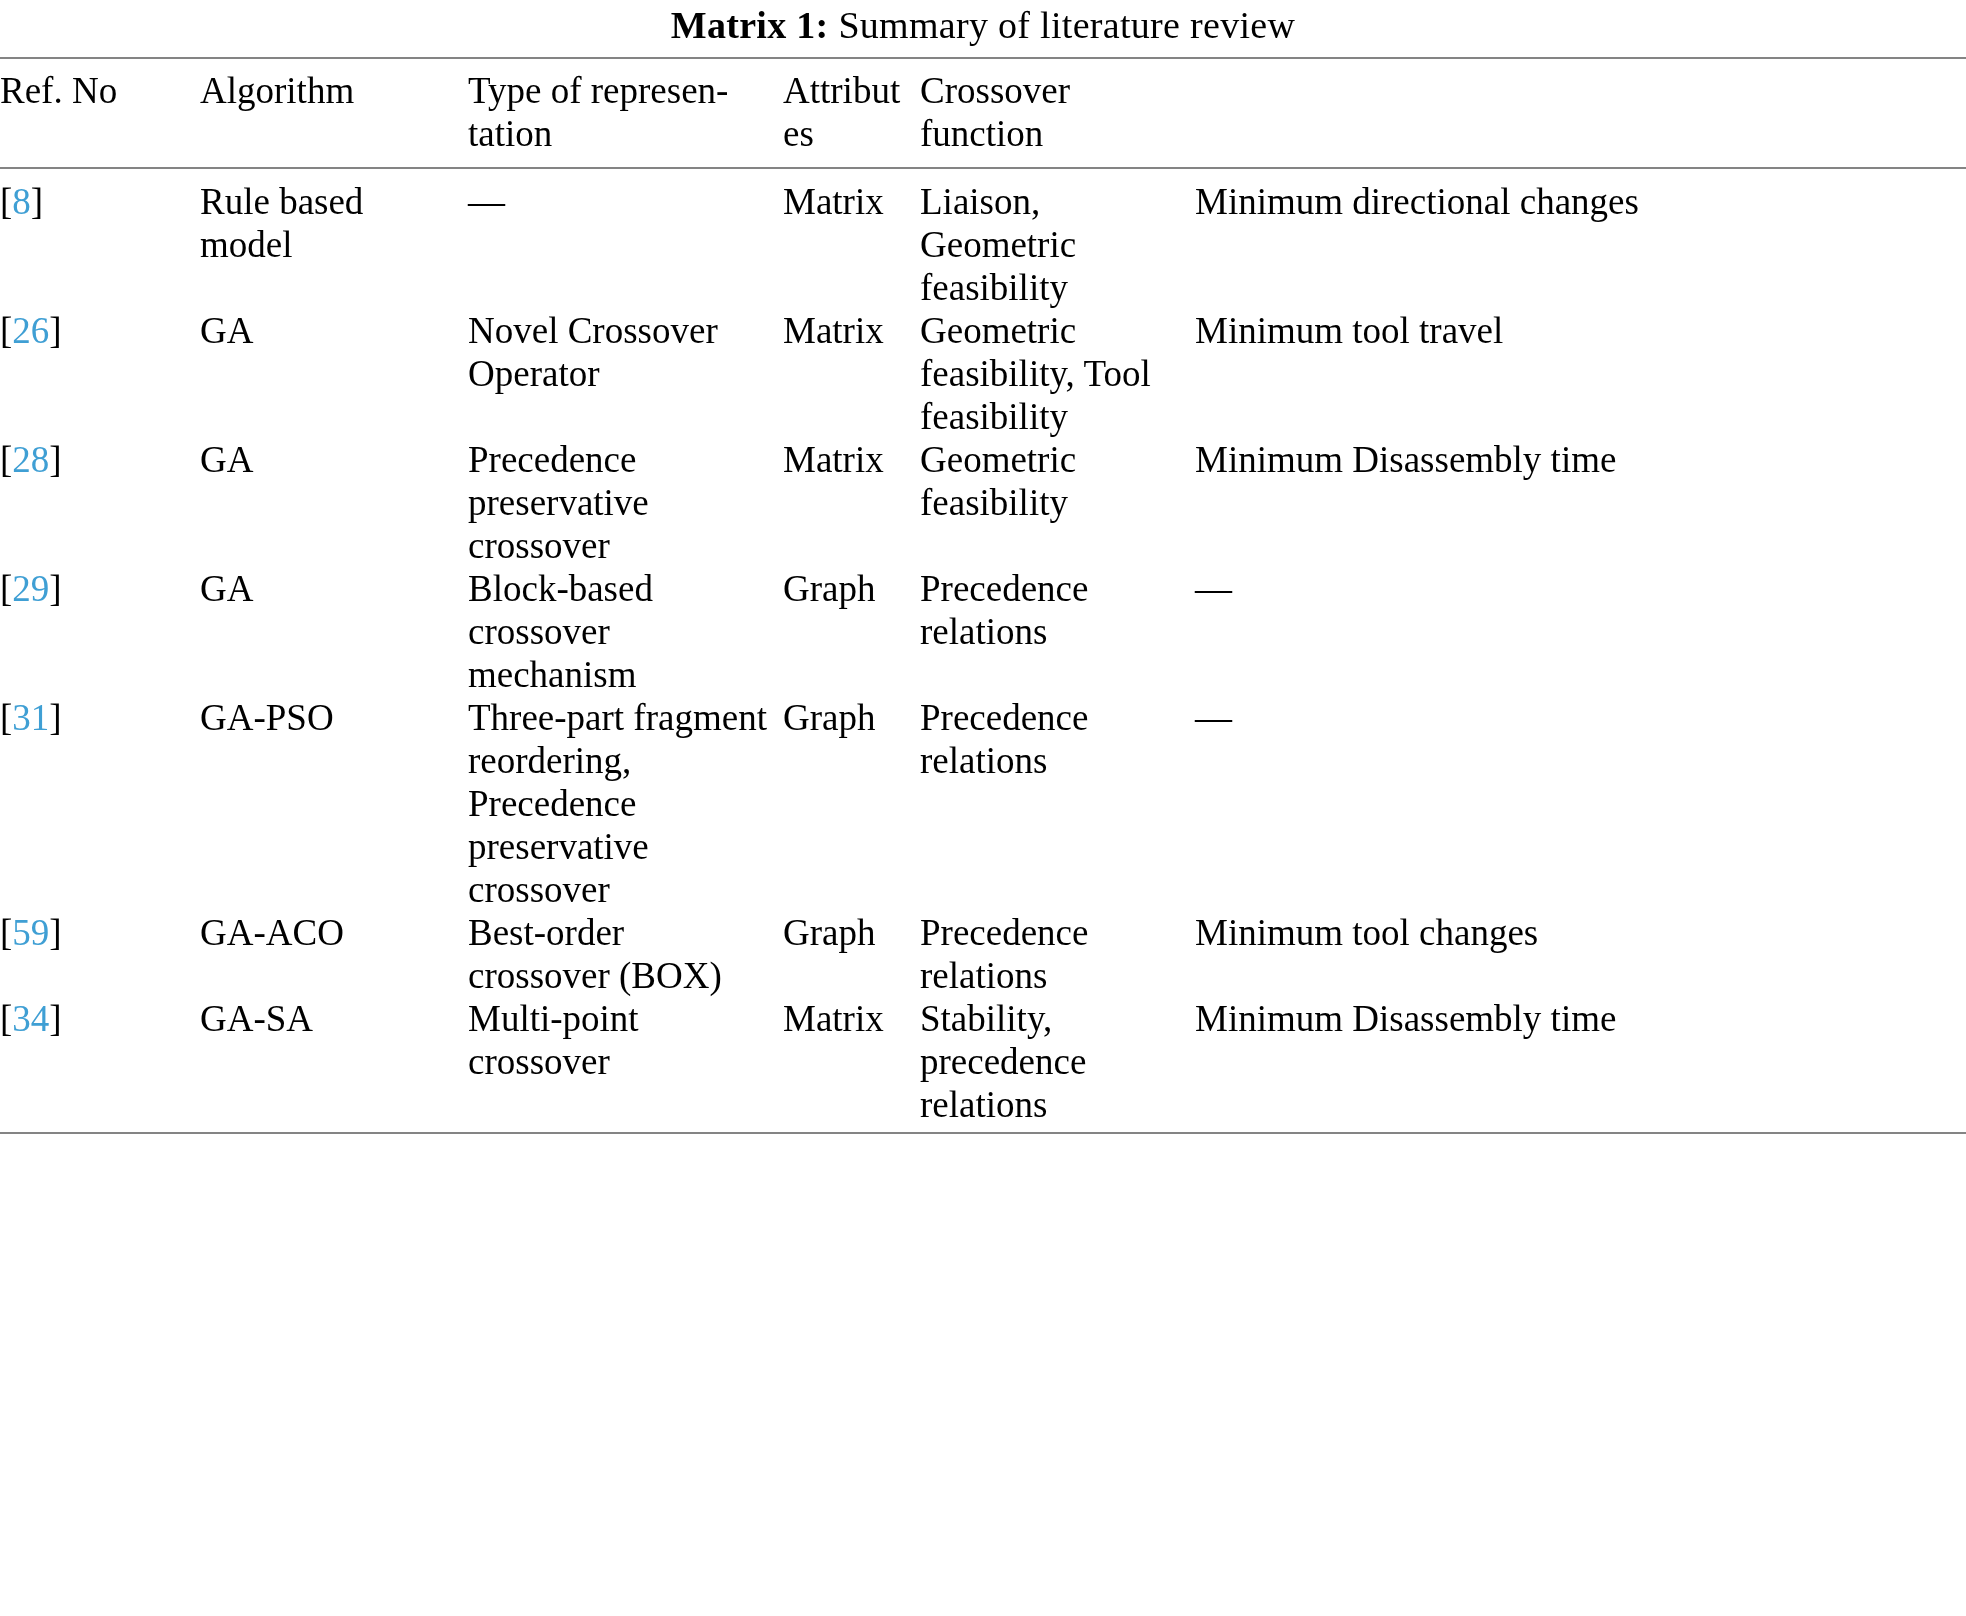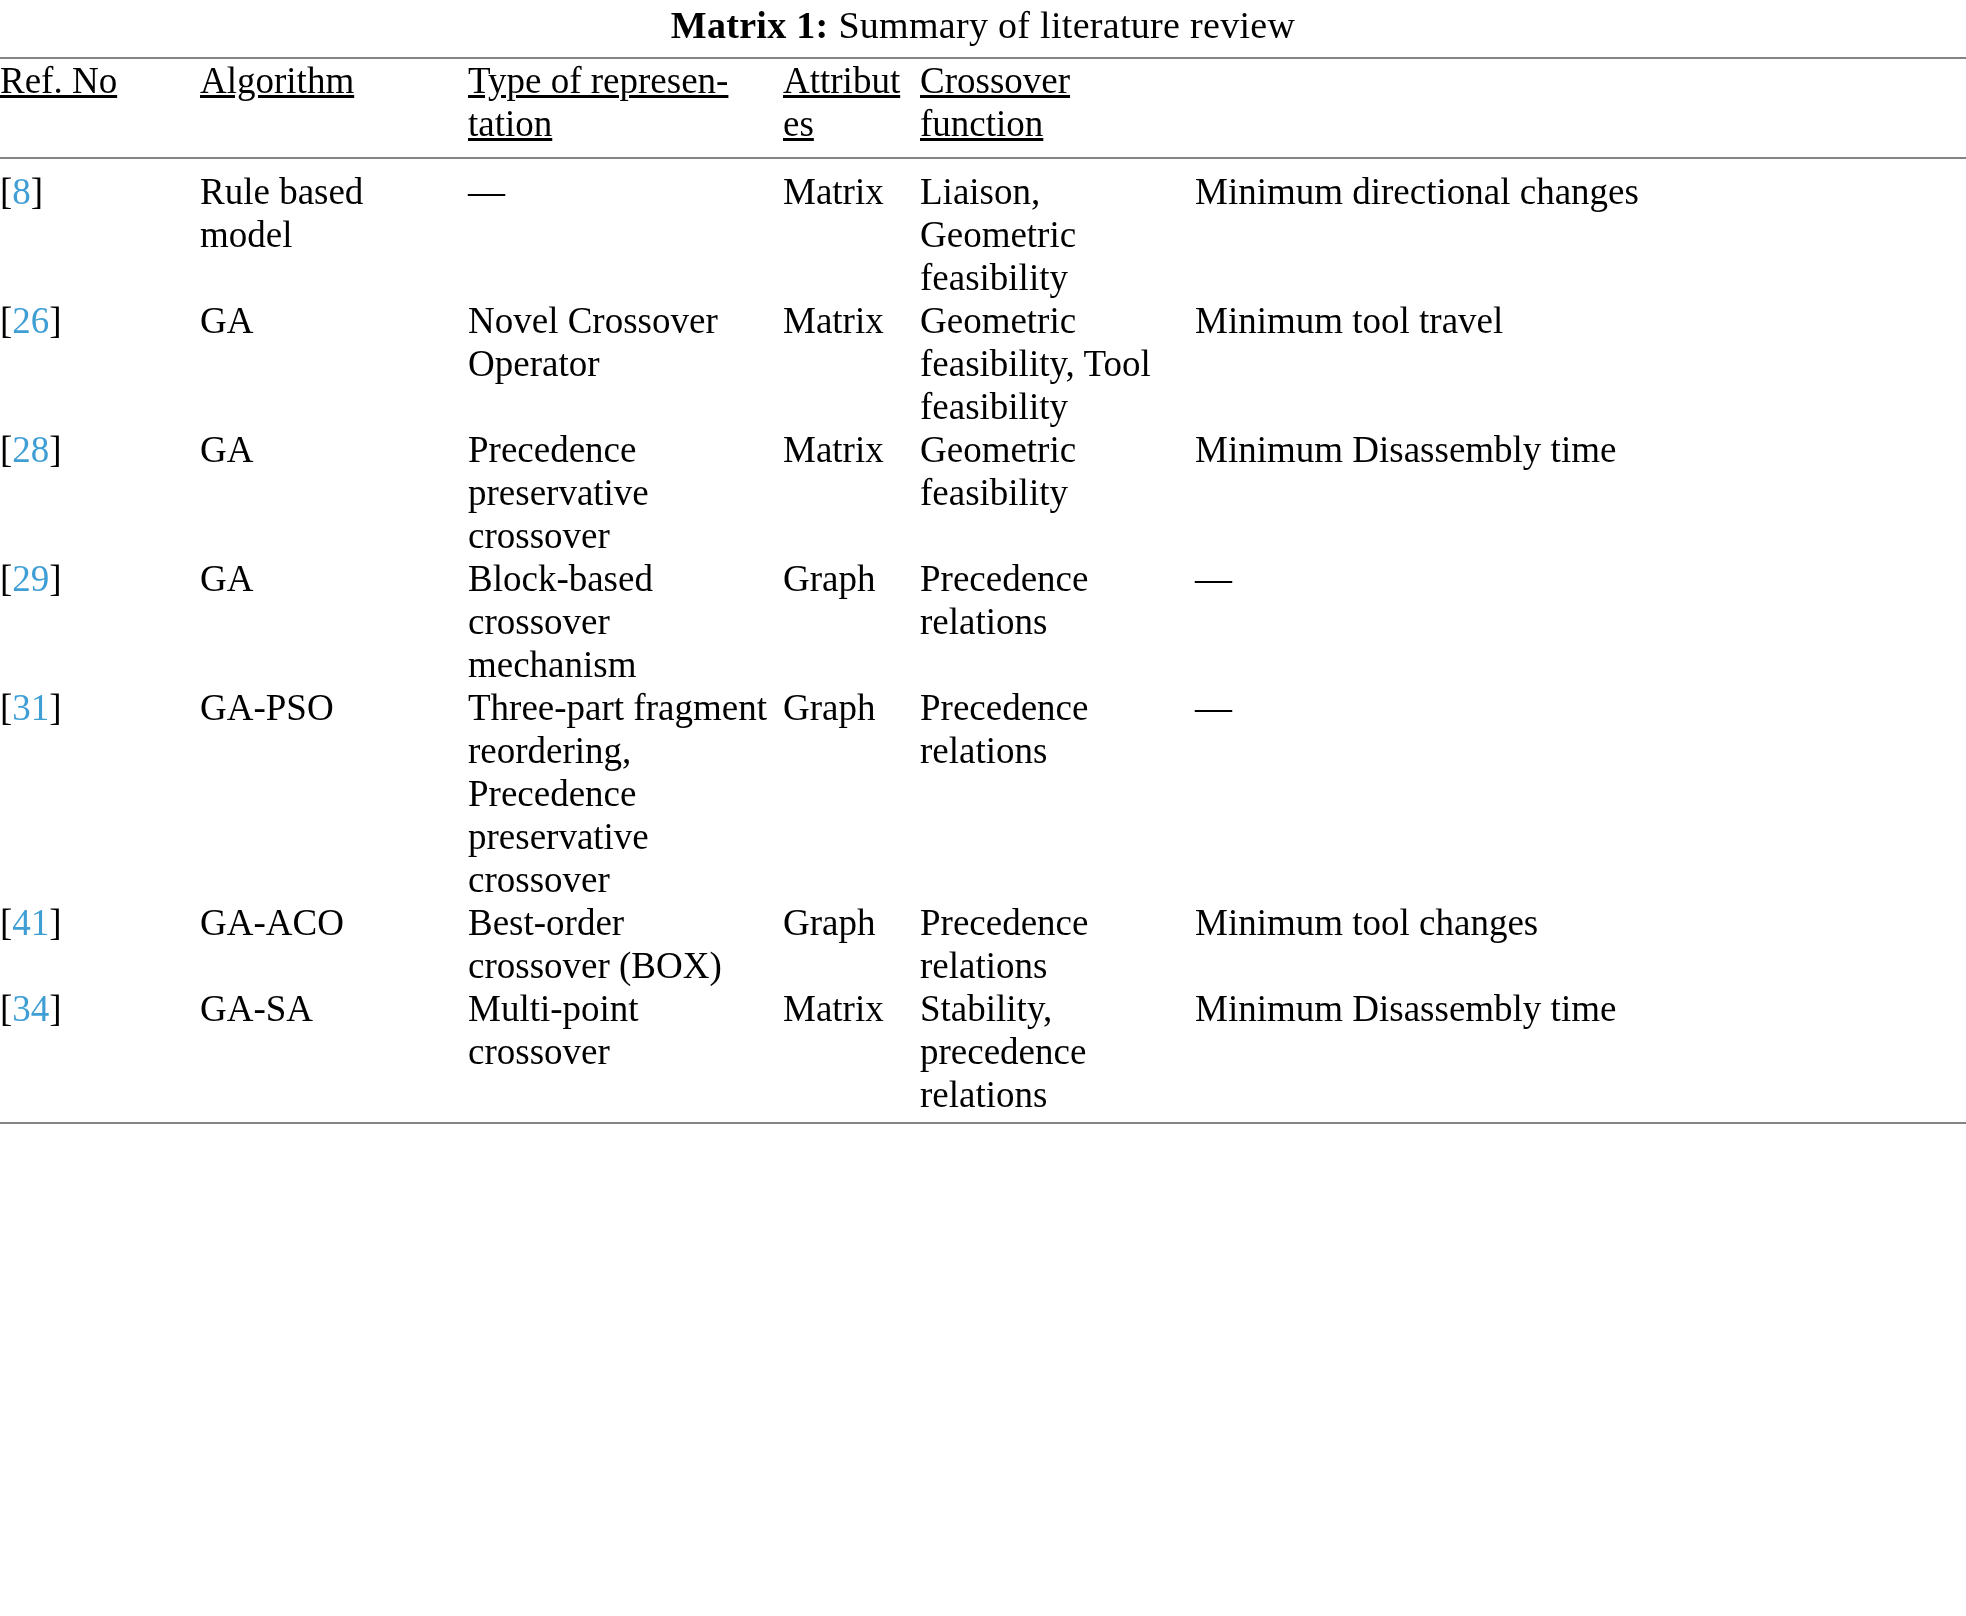--- a/index.html
+++ b/index.html
@@ -59,22 +59,22 @@
     font-size: 37px;
     line-height: 43px;
     padding: 0 14px 0 0;
     box-sizing: border-box;
     word-wrap: break-word;
     overflow-wrap: break-word;
   }
 
   
   .header-band {
+    padding-top: 10px;
     padding-bottom: 12px;
-    text-decoration: underline;
   }
   .header-band .cell {
     font-size: 37px;
     line-height: 43px;
   }
 
   
   .body-band {
     padding-top: 11px;
     padding-bottom: 6px;
@@ -156,21 +156,21 @@
     <div class="row">
       <div class="cell refcell"><span class="bracket">[</span><span class="refnum" style="color: rgb(63, 159, 212);">31</span><span class="bracket">]</span></div>
       <div class="cell">GA-PSO</div>
       <div class="cell">Three-part fragment reordering, Precedence preservative crossover</div>
       <div class="cell">Graph</div>
       <div class="cell">Precedence relations</div>
       <div class="cell">—</div>
     </div>
 
     <div class="row">
-      <div class="cell refcell"><span class="bracket">[</span><span class="refnum" style="color: rgb(63, 159, 212);">41</span><span class="bracket">]</span></div>
+      <div class="cell refcell"><span class="bracket">[</span><span class="refnum" style="color: rgb(63, 159, 212);">59</span><span class="bracket">]</span></div>
       <div class="cell">GA-ACO</div>
       <div class="cell">Best-order crossover (BOX)</div>
       <div class="cell">Graph</div>
       <div class="cell">Precedence relations</div>
       <div class="cell">Minimum tool changes</div>
     </div>
 
     <div class="row">
       <div class="cell refcell"><span class="bracket">[</span><span class="refnum" style="color: rgb(63, 159, 212);">34</span><span class="bracket">]</span></div>
       <div class="cell">GA-SA</div>

